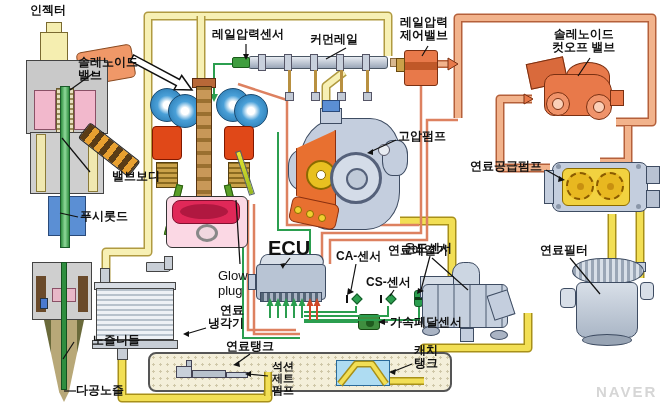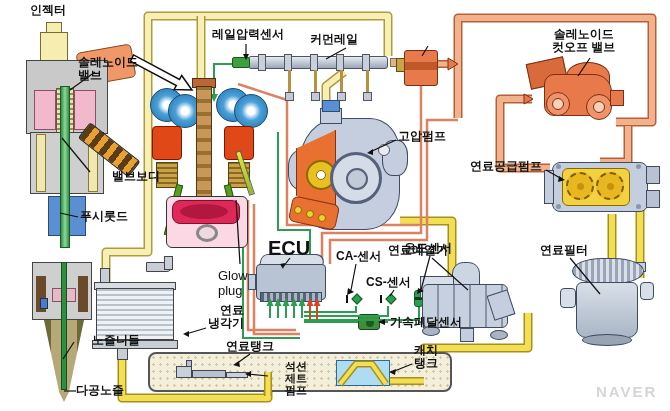--- a/index.html
+++ b/index.html
@@ -334,35 +334,37 @@
 
   <div class="lbl" style="left:30px;top:4px;">인젝터</div>
   <div class="lbl" style="left:78px;top:56px;">솔레노이드
 밸브</div>
   <div class="lbl" style="left:68px;top:170px;padding-left:44px;">밸브보디</div>
   <div class="lbl" style="left:80px;top:210px;">푸시롯드</div>
   <div class="lbl" style="left:72px;top:334px;margin-left:20px;">노즐니들</div>
   <div class="lbl" style="left:76px;top:384px;">다공노즐</div>
   <div class="lbl" style="left:212px;top:28px;">레일압력센서</div>
   <div class="lbl" style="left:310px;top:33px;">커먼레일</div>
+  <div class="lbl" style="left:400px;top:16px;text-align:center;">레일압력
+제어밸브</div>
   <div class="lbl" style="left:552px;top:28px;text-align:center;">솔레노이드
 컷오프 밸브</div>
   <div class="lbl" style="left:398px;top:130px;">고압펌프</div>
   <div class="lbl" style="left:470px;top:160px;">연료공급펌프</div>
   <div class="lbl" style="left:268px;top:242px;font-size:20px;">ECU</div>
   <div class="lbl en" style="left:218px;top:268px;line-height:15px;">Glow
 plug</div>
   <div class="lbl" style="left:336px;top:250px;">CA-센서</div>
   <div class="lbl" style="left:366px;top:276px;">CS-센서</div>
   <div class="lbl" style="left:404px;top:242px;">온도센서</div>
   <div class="lbl" style="left:390px;top:316px;">가속페달센서</div>
   <div class="lbl" style="left:388px;top:244px;">연료예열기</div>
   <div class="lbl" style="left:540px;top:244px;">연료필터</div>
   <div class="lbl" style="left:208px;top:304px;text-align:right;">연료
 냉각기</div>
   <div class="lbl" style="left:226px;top:340px;">연료탱크</div>
-  <div class="lbl" style="left:272px;top:360px;font-size:11px;line-height:12px;margin-left:13px;">석션
+  <div class="lbl" style="left:272px;top:360px;font-size:11px;line-height:12px;">석션
 제트
 펌프</div>
   <div class="lbl" style="left:414px;top:344px;">캐치
 탱크</div>
   <div class="wm" style="left:596px;top:383px;">NAVER</div>
 </div>
 
 </body></html>

